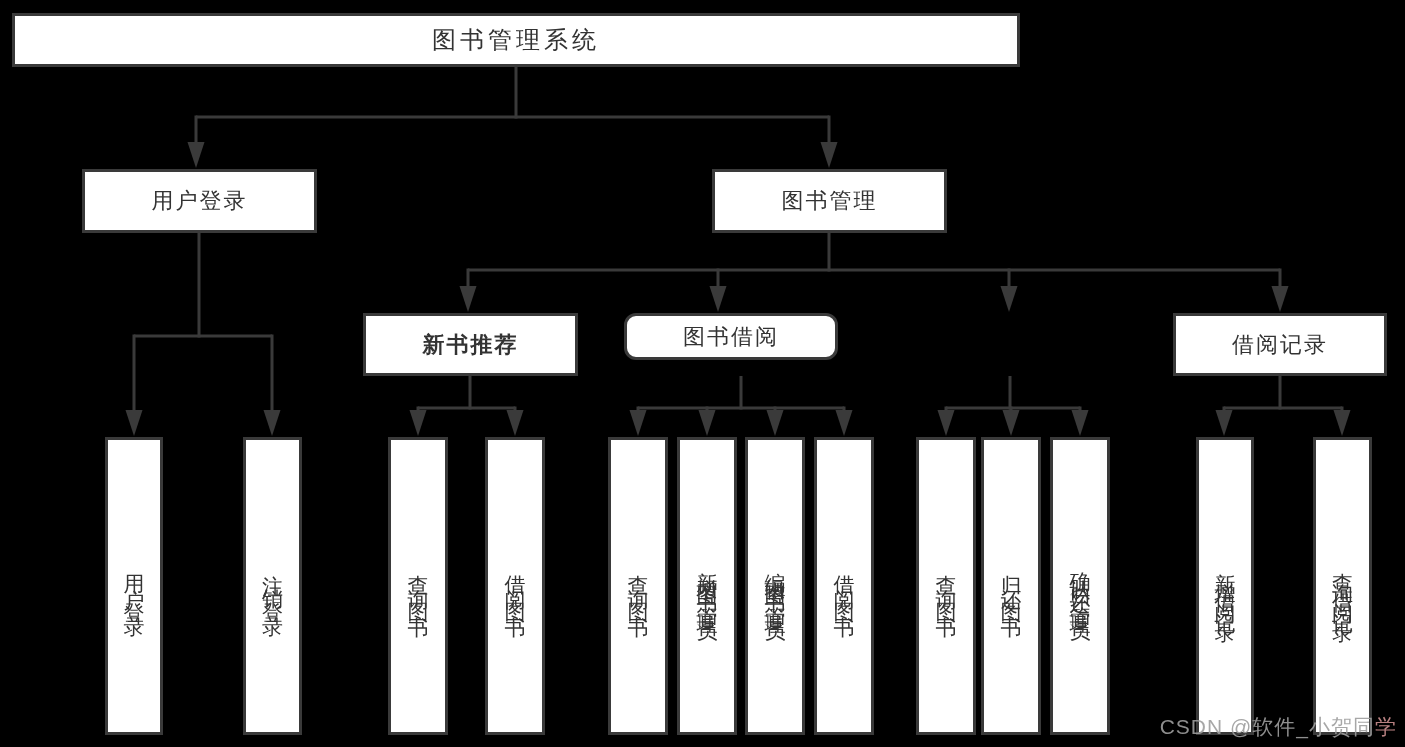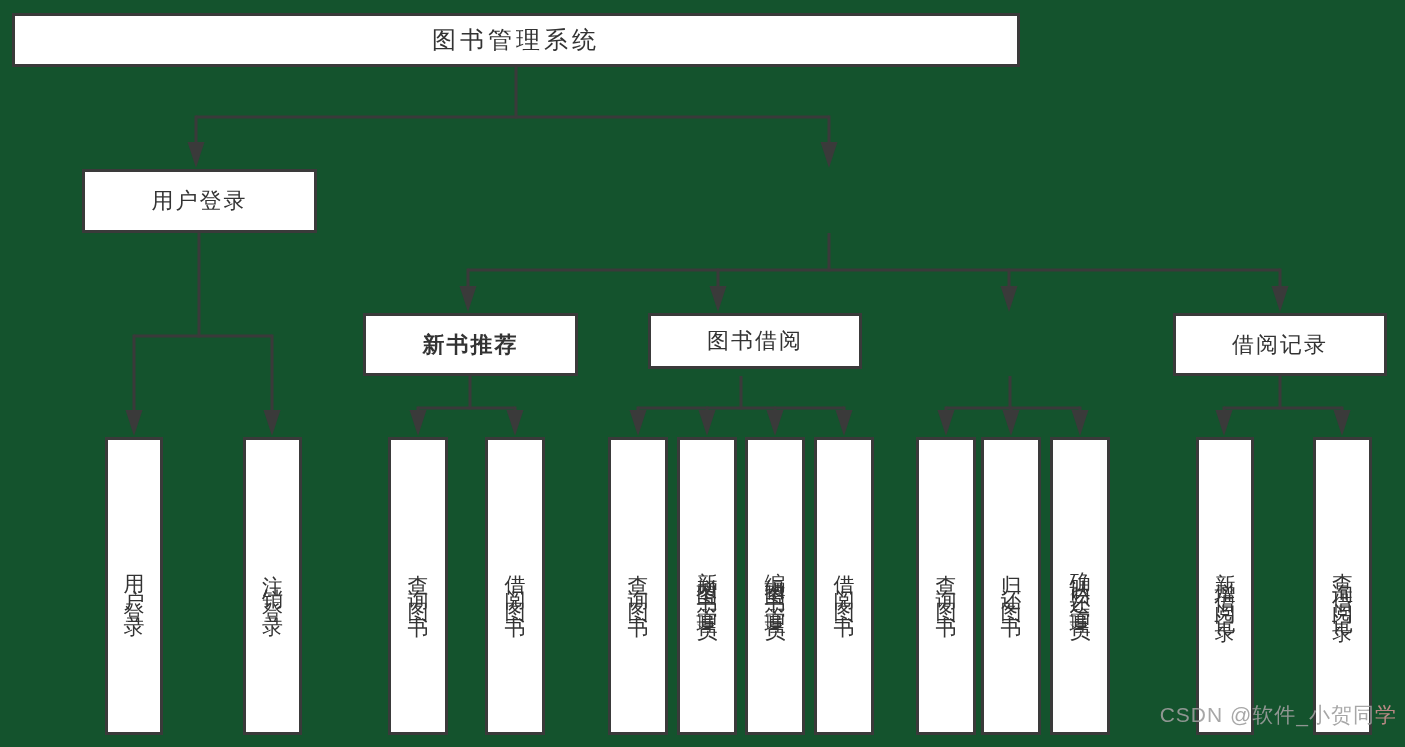--- a/index.html
+++ b/index.html
@@ -1,19 +1,19 @@
 <!DOCTYPE html>
 <html><head>
 <meta charset="utf-8">
 <style>
   html,body{margin:0;padding:0;background:#ffffff;}
   .canvas{
     position:relative;
     width:1405px;height:747px;
-    background:#14532d;
+    background:#000000;
     overflow:hidden;
     font-family:"Liberation Sans", sans-serif;
   }
   svg.connectors{
     position:absolute;left:0;top:0;width:1405px;height:747px;
   }
   .node{
     position:absolute;
     box-sizing:border-box;
     border:3px solid #3a3a3a;
@@ -36,41 +36,41 @@
   .ls6 span{letter-spacing:10px;}
   .ls9 span{letter-spacing:7px;}
 
   
   #n-root{left:12px;top:13px;width:1008px;height:54px;}
   
   #n-user-login{left:82px;top:169px;width:235px;height:64px;}
   #n-book-mgmt{left:712px;top:169px;width:235px;height:64px;}
   
   #n-new-book-rec{left:363px;top:313px;width:215px;height:63px;font-weight:bold;}
-  #n-book-borrow{left:648px;top:313px;width:214px;height:56px;}
+  #n-book-borrow{left:624px;top:313px;width:214px;height:47px;border-radius:12px;}
   #n-current-borrow{left:903px;top:313px;width:215px;height:63px;}
   #n-borrow-records{left:1173px;top:313px;width:214px;height:63px;text-align:right;}
   
   #n-leaf-user-login{left:105px;width:58px;}
   #n-leaf-logout{left:243px;width:59px;}
   #n-rec-query-book{left:388px;width:60px;}
   #n-rec-borrow-book{left:485px;width:60px;}
   #n-bb-query-book{left:608px;width:60px;}
   #n-bb-add-book{left:677px;width:60px;}
   #n-bb-edit-book{left:745px;width:60px;}
   #n-bb-borrow-book{left:814px;width:60px;}
   #n-cb-query-book{left:916px;width:60px;}
   #n-cb-return-book{left:981px;width:60px;}
   #n-cb-confirm-return{left:1050px;width:60px;}
   #n-br-add-record{left:1196px;width:58px;}
   #n-br-query-record{left:1313px;width:59px;}
 
   .watermark{
     position:absolute;
-    right:8px;bottom:18px;
+    right:8px;bottom:6px;
     font-size:21px;
     color:#9e9e9e;
     opacity:0.9;
     letter-spacing:1px;
     white-space:nowrap;
   }
   .wm-accent{color:#cc8f8f;}
 </style>
 </head>
 <body>
@@ -177,20 +177,23 @@
     </g>
   </svg>
 
   <div class="node hbox" id="n-root">
     <span>图书管理系统</span>
   </div>
 
   <div class="node hbox" id="n-user-login">
     <span>用户登录</span>
   </div>
+  <div class="node hbox" id="n-book-mgmt">
+    <span>图书管理</span>
+  </div>
 
   <div class="node hbox" id="n-new-book-rec">
     <span>新书推荐</span>
   </div>
   <div class="node hbox" id="n-book-borrow">
     <span>图书借阅</span>
   </div>
   <div class="node hbox" id="n-borrow-records">
     <span>借阅记录</span>
   </div>

